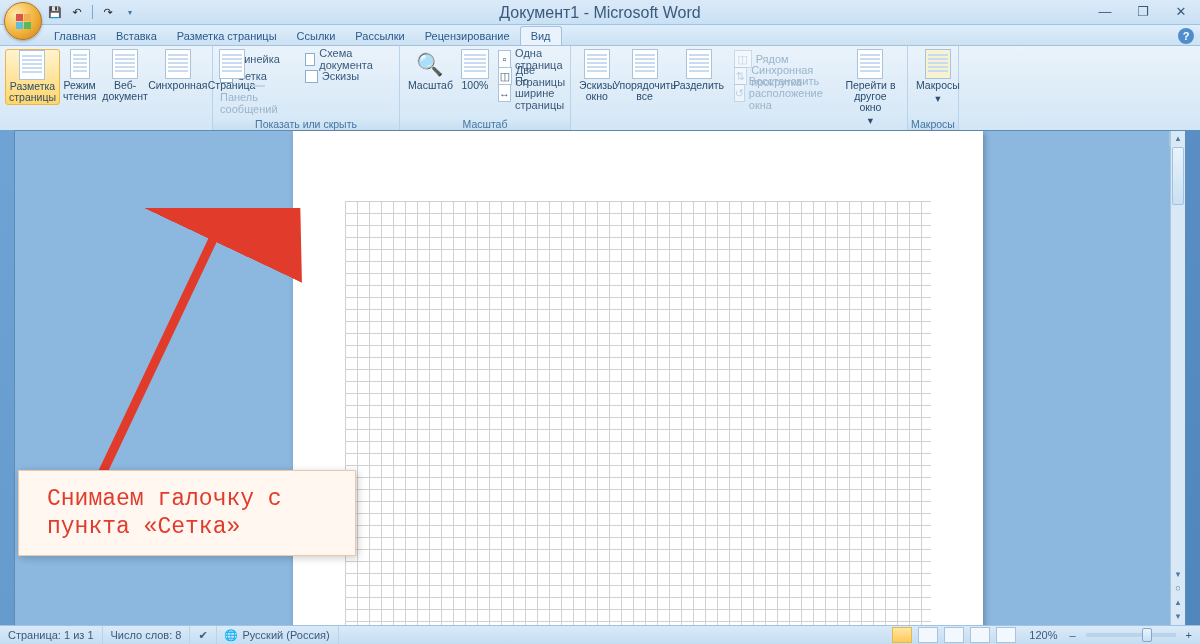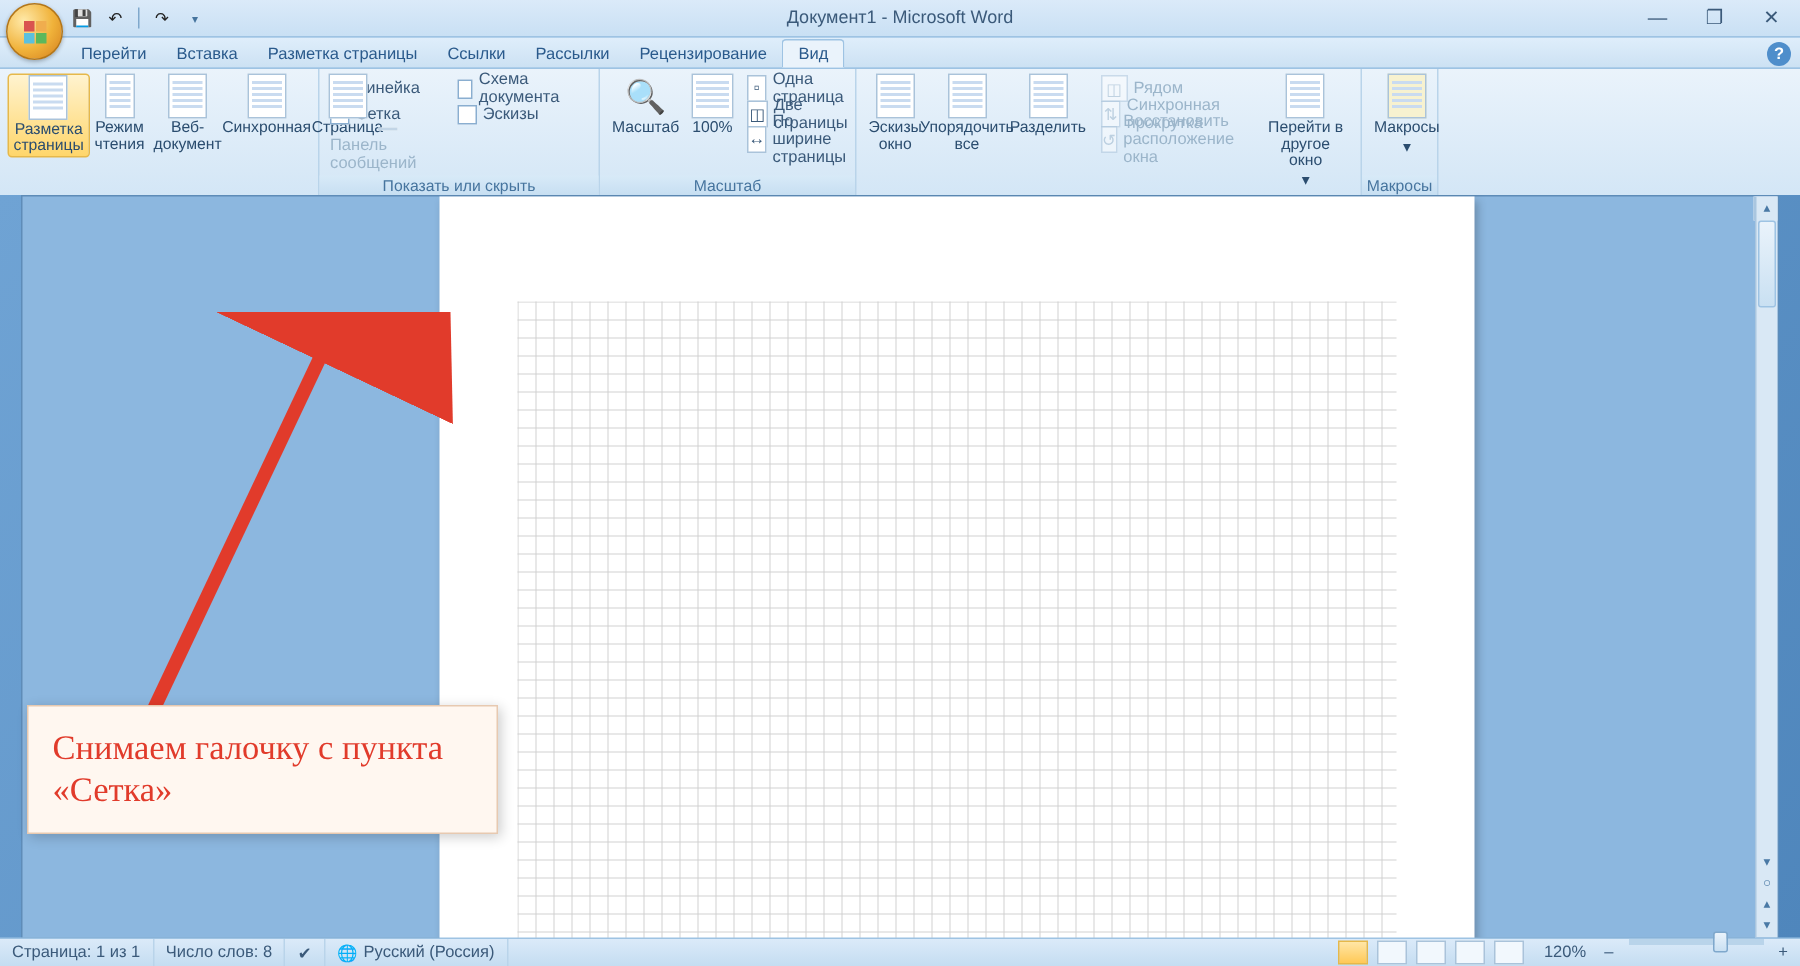--- a/index.html
+++ b/index.html
@@ -5,21 +5,21 @@
   html,body{margin:0;padding:0;font-family:"Segoe UI",Tahoma,sans-serif;font-size:11px;color:#222;}
   body{width:1200px;height:644px;overflow:hidden;background:#a9cbe9;}
   
   .titlebar{height:24px;background:linear-gradient(#dbeaf9,#c9e0f4);border-bottom:1px solid #9ec3e3;display:flex;align-items:center;position:relative;}
   .office-btn{width:36px;height:36px;position:absolute;left:4px;top:2px;border-radius:50%;background:radial-gradient(circle at 30% 30%,#ffe9a8,#f0b23a 55%,#d37d1d);border:1px solid #b37619;box-shadow:0 1px 3px rgba(0,0,0,.3);z-index:10;display:flex;align-items:center;justify-content:center;}
   .office-btn span{display:grid;grid-template-columns:7px 7px;grid-template-rows:7px 7px;gap:1px;}
   .office-btn b{display:block;width:7px;height:7px;}
   .qat{margin-left:46px;display:flex;align-items:center;gap:4px;height:100%;}
   .qat-btn{width:18px;height:18px;display:flex;align-items:center;justify-content:center;border-radius:2px;}
   .qat-sep{width:1px;height:14px;background:#7fa8cc;margin:0 2px;}
-  .title{position:absolute;left:0;right:0;text-align:center;top:4px;color:#3b5a7a;pointer-events:none;font-size:12px;}
+  .title{position:absolute;left:0;right:0;text-align:center;top:4px;color:#3b5a7a;pointer-events:none;font-size:16px;}
   .winbtns{position:absolute;right:6px;top:2px;display:flex;gap:12px;}
   .winbtn{width:26px;height:18px;display:flex;align-items:center;justify-content:center;color:#3b5a7a;font-size:13px;}
   
   .tabs{height:20px;background:linear-gradient(#dfeefb,#cce1f3);display:flex;align-items:flex-end;padding-left:44px;border-bottom:1px solid #9ec3e3;}
   .tab{padding:3px 10px 3px;color:#2a5a8c;cursor:pointer;}
   .tab.active{background:#eaf3fb;border:1px solid #9ec3e3;border-bottom:none;border-radius:3px 3px 0 0;}
   
   .ribbon{height:86px;background:linear-gradient(#eaf3fb,#d3e6f6);display:flex;border-bottom:1px solid #8eb7da;}
   .group{border-right:1px solid #b9d4ea;display:flex;flex-direction:column;}
   .group-body{flex:1;display:flex;align-items:flex-start;padding:3px 5px;}
@@ -42,24 +42,24 @@
   
   .workspace{position:absolute;left:0;right:0;top:130px;bottom:18px;background:linear-gradient(135deg,#6fa3d4,#4f86bc);overflow:hidden;}
   .ws-inner{position:absolute;left:14px;right:14px;top:0;bottom:0;background:#8cb7df;border:1px solid #5e8cb8;}
   .doc{position:absolute;left:278px;top:0;width:690px;height:520px;background:#fff;box-shadow:2px 2px 6px rgba(0,0,0,.25);}
   .grid{position:absolute;left:52px;top:70px;right:52px;bottom:0;background-image:linear-gradient(#d0d0d0 1px,transparent 1px),linear-gradient(90deg,#d0d0d0 1px,transparent 1px);background-size:12px 12px;}
   .vscroll{position:absolute;right:0;top:0;bottom:0;width:14px;background:#d9e8f5;border-left:1px solid #aac6df;}
   .vscroll .thumb{position:absolute;left:1px;right:1px;top:16px;height:56px;background:linear-gradient(#eaf3fb,#c9e0f2);border:1px solid #9ec3e3;border-radius:2px;}
   .vscroll .arr{position:absolute;left:0;right:0;height:14px;display:flex;align-items:center;justify-content:center;font-size:9px;color:#4a79a5;}
   .ruler-toggle{position:absolute;right:0;top:0;width:14px;height:14px;background:#e9f2fa;border:1px solid #aac6df;}
   
-  .annotation{position:absolute;left:18px;top:340px;background:#fff7f0;border:1px solid #e7c9b0;padding:14px 16px;font-size:23px;line-height:28px;color:#e13b2b;font-family:Liberation Serif, serif;box-shadow:2px 2px 8px rgba(0,0,0,.2);max-width:280px;}
+  .annotation{position:absolute;left:18px;top:340px;background:#fff7f0;border:1px solid #e7c9b0;padding:14px 28px;font-size:23px;line-height:28px;color:#e13b2b;font-family:Liberation Mono, monospace;box-shadow:2px 2px 8px rgba(0,0,0,.2);max-width:280px;}
   svg.pointer{position:absolute;left:60px;top:78px;width:260px;height:280px;pointer-events:none;}
   
-  .status{position:absolute;left:0;right:0;bottom:0;height:18px;background:linear-gradient(#dbeaf9,#c4ddf1);border-top:1px solid #9ec3e3;display:flex;align-items:flex-start;font-size:11px;color:#3b5a7a;}
+  .status{position:absolute;left:0;right:0;bottom:0;height:18px;background:linear-gradient(#dbeaf9,#c4ddf1);border-top:1px solid #9ec3e3;display:flex;align-items:center;font-size:11px;color:#3b5a7a;}
   .status .sec{padding:0 8px;border-right:1px solid #b9d4ea;height:100%;display:flex;align-items:center;gap:4px;}
   .status .flex{flex:1;}
   .viewbtn{width:18px;height:14px;border:1px solid #aac3da;background:#f2f8fd;margin:0 1px;}
   .viewbtn.active{background:linear-gradient(#ffe6a6,#ffc957);border-color:#e6b84a;}
   .zoom-slider{width:90px;height:4px;background:#b9d4ea;position:relative;margin:0 6px;}
   .zoom-slider .knob{position:absolute;width:8px;height:12px;background:linear-gradient(#eaf3fb,#c9e0f2);border:1px solid #7fa8cc;top:-5px;left:56px;border-radius:2px;}
 </style>
 </head>
 <body>
 
@@ -83,21 +83,21 @@
   </div>
   <div class="title">Документ1 - Microsoft Word</div>
   <div class="winbtns">
     <div class="winbtn">—</div>
     <div class="winbtn">❐</div>
     <div class="winbtn">✕</div>
   </div>
 </div>
 
 <div class="tabs">
-  <div class="tab">Перейти</div>
+  <div class="tab">Главная</div>
   <div class="tab">Вставка</div>
   <div class="tab">Разметка страницы</div>
   <div class="tab">Ссылки</div>
   <div class="tab">Рассылки</div>
   <div class="tab">Рецензирование</div>
   <div class="tab active">Вид</div>
 </div>
 <div class="help">?</div>
 
 <div class="ribbon">

